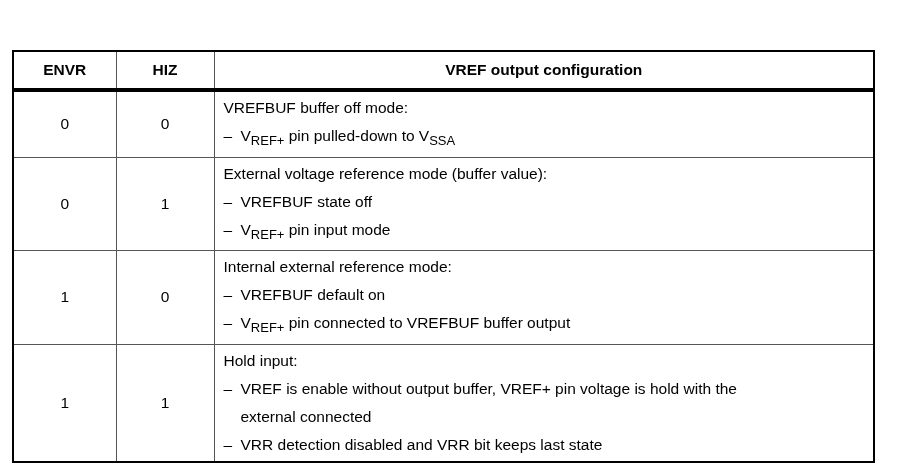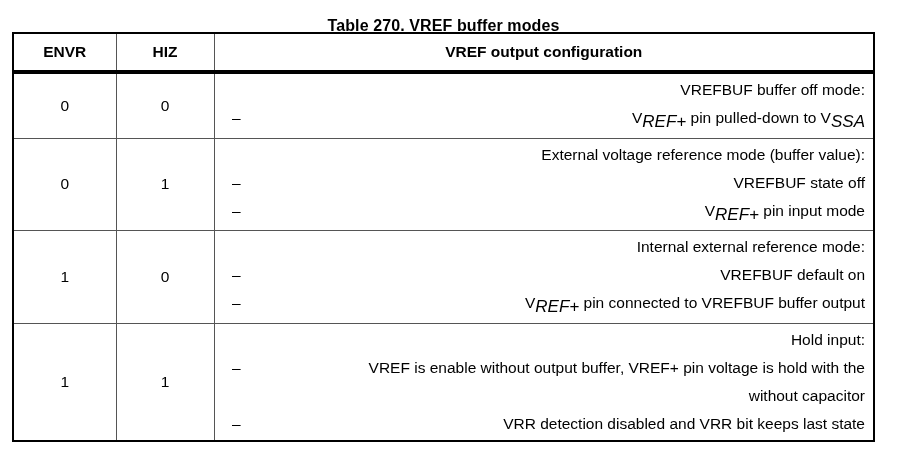--- a/index.html
+++ b/index.html
@@ -24,21 +24,21 @@
     top: 17px;
     width: 863px;
     text-align: center;
     font-size: 16px;
     font-weight: bold;
     letter-spacing: 0.1px;
   }
   table.vref-table {
     position: absolute;
     left: 12px;
-    top: 32px;
+    top: 50px;
     width: 863px;
     border-collapse: collapse;
     table-layout: fixed;
     border: 2px solid #000000;
   }
   col.c-envr { width: 103px; }
   col.c-hiz  { width: 98px;  }
   th, td {
     border: 1px solid #555555;
     padding: 0;
@@ -58,41 +58,38 @@
   td.num {
     text-align: center;
     vertical-align: middle;
     font-size: 15.5px;
   }
   td.config {
     vertical-align: middle;
     padding: 2px 8px 2px 9px;
     font-size: 15.5px;
     line-height: 28px;
-    text-align: right;
   }
   .cfg-line { display: block; }
   .cfg-line.bullet { display: flex; align-items: flex-start; }
   .bullet .dash {
     width: 17px;
     flex: 0 0 17px;
   }
   .bullet .txt { flex: 1 1 auto; }
   .sub {
-    font-size: 17px;
+    font-size: 13px;
     vertical-align: -3.5px;
     letter-spacing: 0;
-    font-style: italic;
   }
 </style>
 </head>
 <body>
 
 <div class="page">
-  <div class="table-title">Table 270. VREF buffer modes</div>
 
   <table class="vref-table">
     <colgroup>
       <col class="c-envr">
       <col class="c-hiz">
       <col class="c-config">
     </colgroup>
     <thead>
       <tr>
         <th>ENVR</th>
@@ -142,21 +139,21 @@
             </div>
           </td>
         </tr>
         <tr>
           <td class="num">1</td>
           <td class="num">1</td>
           <td class="config">
             <div class="cfg-line plain"><span>Hold input:</span></div>
             <div class="cfg-line bullet">
               <span class="dash">–</span>
-              <span class="txt"><span>VREF is enable without output buffer, VREF+ pin voltage is hold with the</span><br><span>without capacitor</span></span>
+              <span class="txt"><span>VREF is enable without output buffer, VREF+ pin voltage is hold with the</span><br><span>external connected</span></span>
             </div>
             <div class="cfg-line bullet">
               <span class="dash">–</span>
               <span class="txt"><span>VRR detection disabled and VRR bit keeps last state</span></span>
             </div>
           </td>
         </tr>
       </tbody>
   </table>
 </div>

